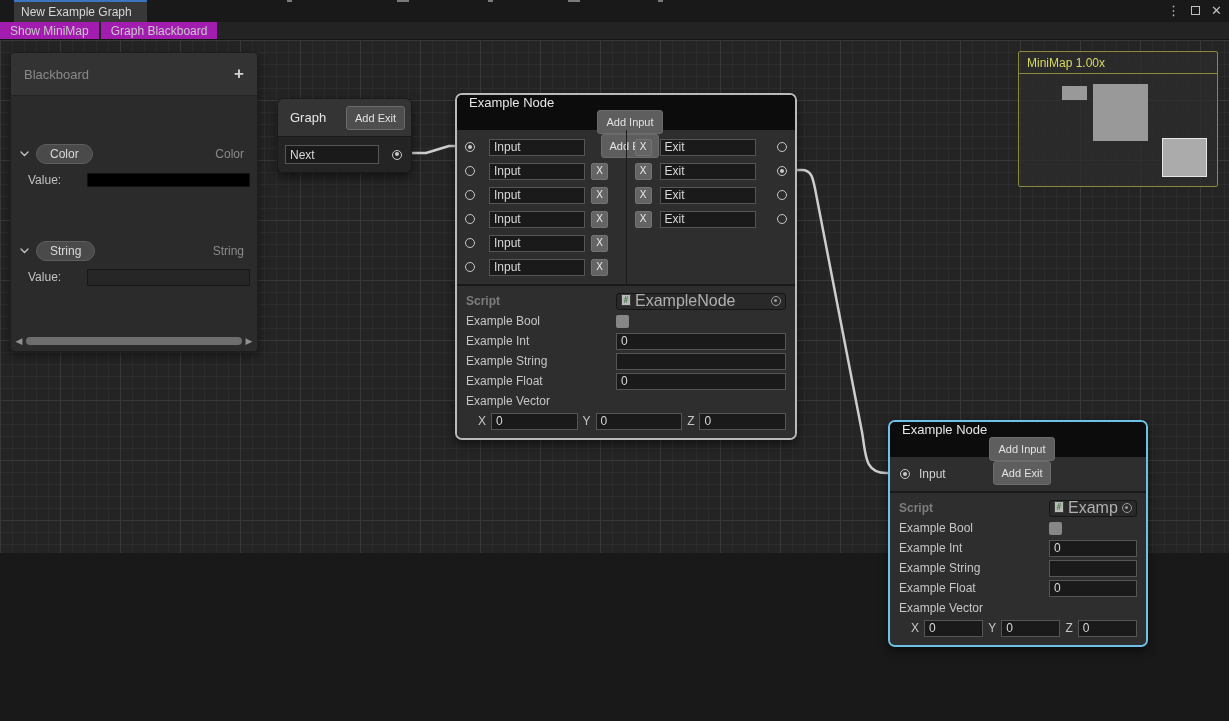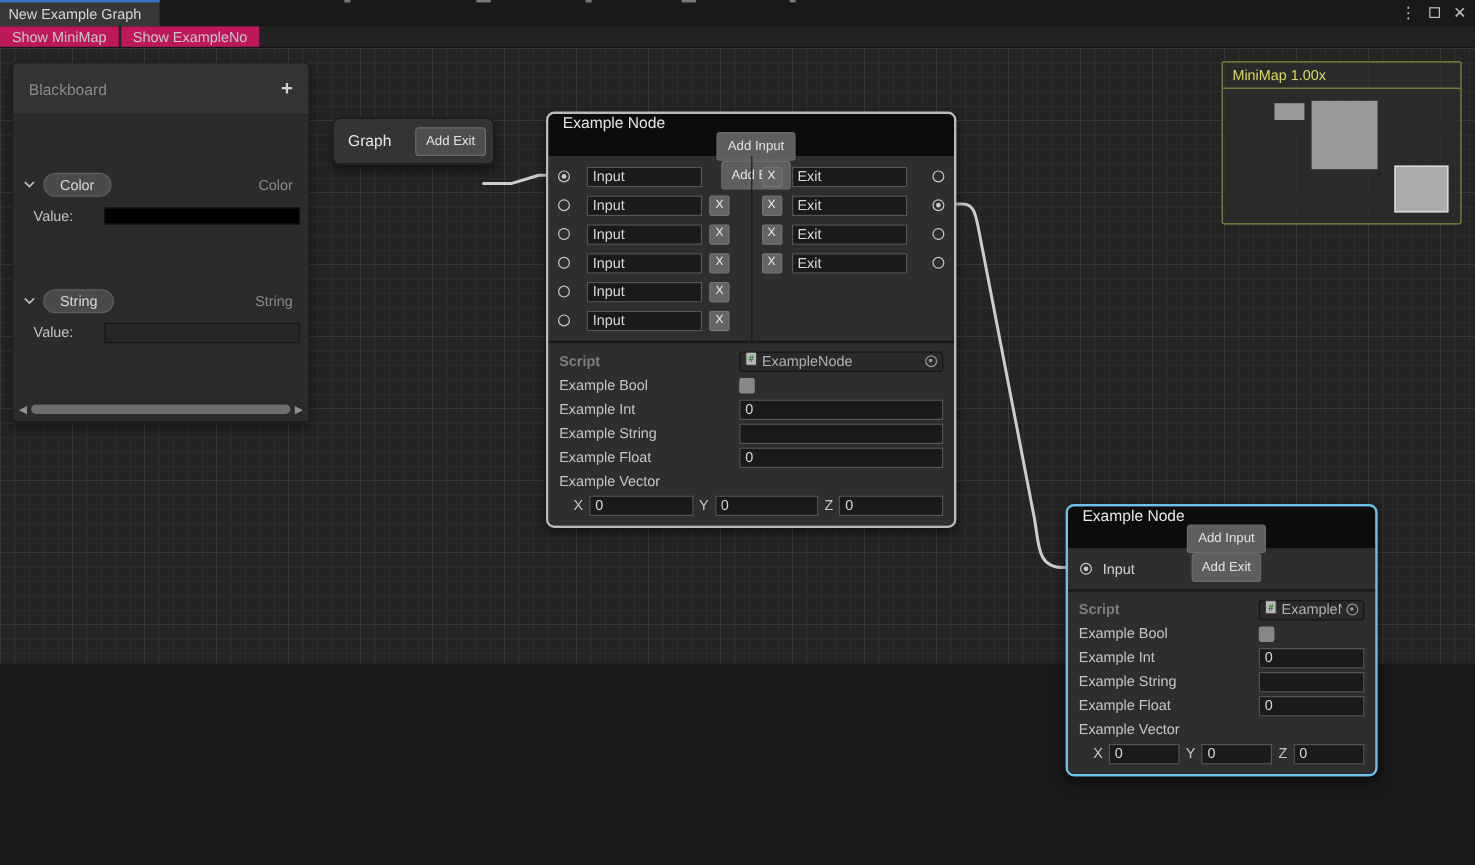--- a/index.html
+++ b/index.html
@@ -5,36 +5,36 @@
   * { margin:0; padding:0; box-sizing:border-box; }
   html,body { background:#111; }
   .screen {
     position:relative; width:1229px; height:721px; overflow:hidden;
     background:#191919; font-family:"Liberation Sans", sans-serif;
     -webkit-font-smoothing:antialiased;
   }
   
   .titlebar { position:absolute; top:0; left:0; right:0; height:22px; background:#191919; }
   .doc-tab {
-    position:absolute; left:0; top:0; width:133px; height:22px;
+    position:absolute; left:14px; top:0; width:133px; height:22px;
     background:#383838; border-top:2px solid #3d74c2;
     display:flex; align-items:center; padding-left:7px;
     color:#d8d8d8; font-size:12px; white-space:nowrap;
   }
   .top-artifact { position:absolute; top:0; height:2px; background:#7a7a7a; }
   .win-controls { position:absolute; right:7px; top:3px; display:flex; gap:11px; align-items:center; }
   .win-glyph { color:#c0c0c0; font-size:13px; line-height:15px; }
   .maxbox { width:9px; height:9px; border:1.5px solid #c0c0c0; display:inline-block; }
   
   .toolbar {
     position:absolute; top:22px; left:0; right:0; height:18px;
     background:#232323; border-bottom:1px solid #151515; display:flex;
   }
   .tbtn {
-    background:#be185d; color:#c8c8c8; font-size:12px; border:none;
+    background:#a21caf; color:#c8c8c8; font-size:12px; border:none;
     padding:0 10px; margin-right:2px; display:flex; align-items:center; cursor:default;
     font-family:inherit;
   }
   
   .canvas {
     position:absolute; top:40px; left:0; width:1229px; height:513px;
     background-color:#242424;
     background-image:
       repeating-linear-gradient(to right, #383838 0 1px, transparent 1px 60px),
       repeating-linear-gradient(to bottom, #383838 0 1px, transparent 1px 60px),
@@ -84,21 +84,21 @@
   .inspector { border-top:2px solid #191919; background:#2e2e2e; padding:5px 9px 7px; }
   .irow { display:flex; align-items:center; height:20px; }
   .ilabel { color:#c6c6c6; font-size:12px; flex:0 0 150px; white-space:nowrap; overflow:hidden; }
   .ilabel.dim { color:#7d7d7d;font-weight:bold; }
   .ifield { flex:1; }
   .objfield {
     flex:1; display:flex; align-items:center; gap:4px; background:#292929;
     border:1px solid #161616; border-radius:3px; height:17px; padding:0 4px; min-width:0;
   }
   .script-icon { flex:none; }
-  .obj-text { color:#b0b0b0; font-size:12px; flex:1; white-space:nowrap; overflow:hidden; }
+  .obj-text { color:#b0b0b0; font-size:16px; flex:1; white-space:nowrap; overflow:hidden; }
   .picker { flex:none; width:10px; height:10px; border:1.2px solid #9a9a9a; border-radius:50%; position:relative; }
   .picker::after { content:""; position:absolute; left:2.2px; top:2.2px; width:3px; height:3px; background:#9a9a9a; border-radius:50%; }
   .checkbox { width:13px; height:13px; background:#878787; border-radius:2px; flex:none; }
   .vecrow { display:flex; align-items:center; gap:5px; padding-left:12px; }
   .axis { color:#c6c6c6; font-size:12px; flex:none; }
   .vfield { flex:1; }
   
   .node2 { left:888px; top:380px; width:260px; border:2px solid #6ec1e8; }
   .n2-portrow { display:flex; align-items:center; height:34px; padding:0 10px; gap:9px; background:#2e2e2e; }
   .n2-portlabel { color:#d2d2d2; font-size:12px; }
@@ -154,21 +154,21 @@
     </div>
     <div class="win-controls">
       <span class="win-glyph">⋮</span>
       <span class="maxbox"></span>
       <span class="win-glyph">✕</span>
     </div>
   </div>
 
   <div class="toolbar">
     <button class="tbtn">Show MiniMap</button>
-    <button class="tbtn">Show ExampleNo</button>
+    <button class="tbtn">Graph Blackboard</button>
   </div>
 
   <div class="canvas">
 
     <svg class="edges" width="1229" height="681">
       <path d="M403,113 H426 L449,106 H470" fill="none" stroke="#cdcdcd" stroke-width="2.5" stroke-linecap="round" stroke-linejoin="round"></path>
       <path d="M786,130 H802 C812,130 813,139 815.5,151 L862,392 C866,414 864,433 886,433 H896" fill="none" stroke="#cdcdcd" stroke-width="2.5" stroke-linecap="round" stroke-linejoin="round"></path>
     </svg>
 
     <div class="blackboard">
@@ -207,20 +207,24 @@
         <button class="sb-arrow">◀</button>
         <div class="sb-thumb"></div>
         <button class="sb-arrow">▶</button>
       </div>
     </div>
 
     <div class="node start-node">
       <div class="node-header">
         <span class="node-title">Graph</span>
         <button class="hbtn">Add Exit</button>
+      </div>
+      <div class="start-body">
+        <input class="pfield" value="Next" style="">
+        <span class="port on"></span>
       </div>
     </div>
 
     <div class="node node1">
       <div class="node-header">
         <span class="node-title">Example Node</span>
         <button class="hbtn">Add Input</button>
         <button class="hbtn">Add Exit</button>
       </div>
       <div class="ports">

